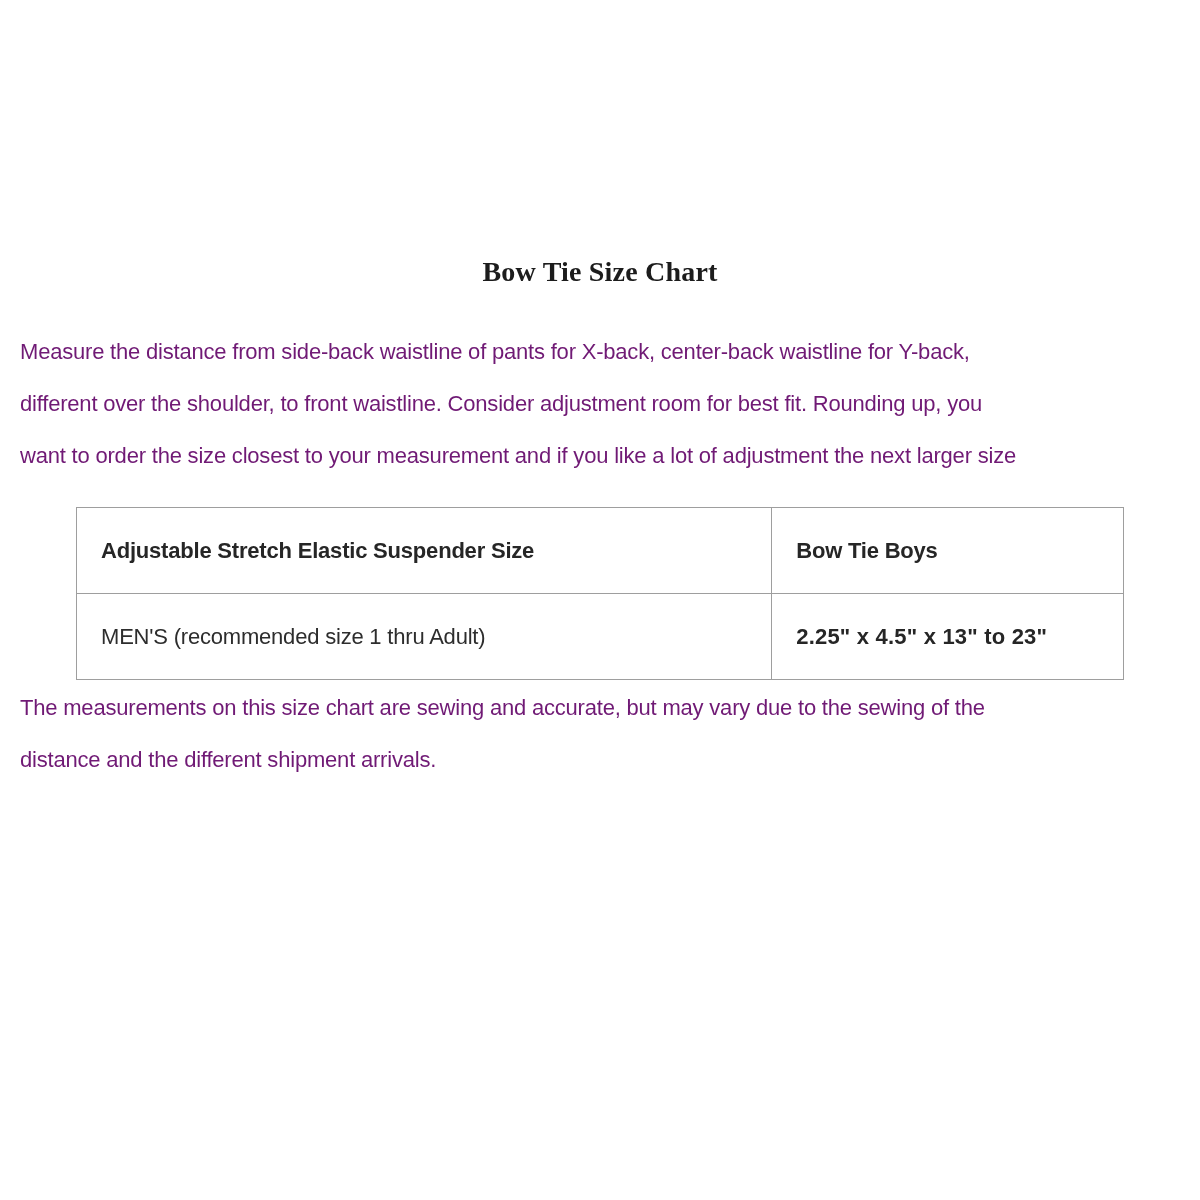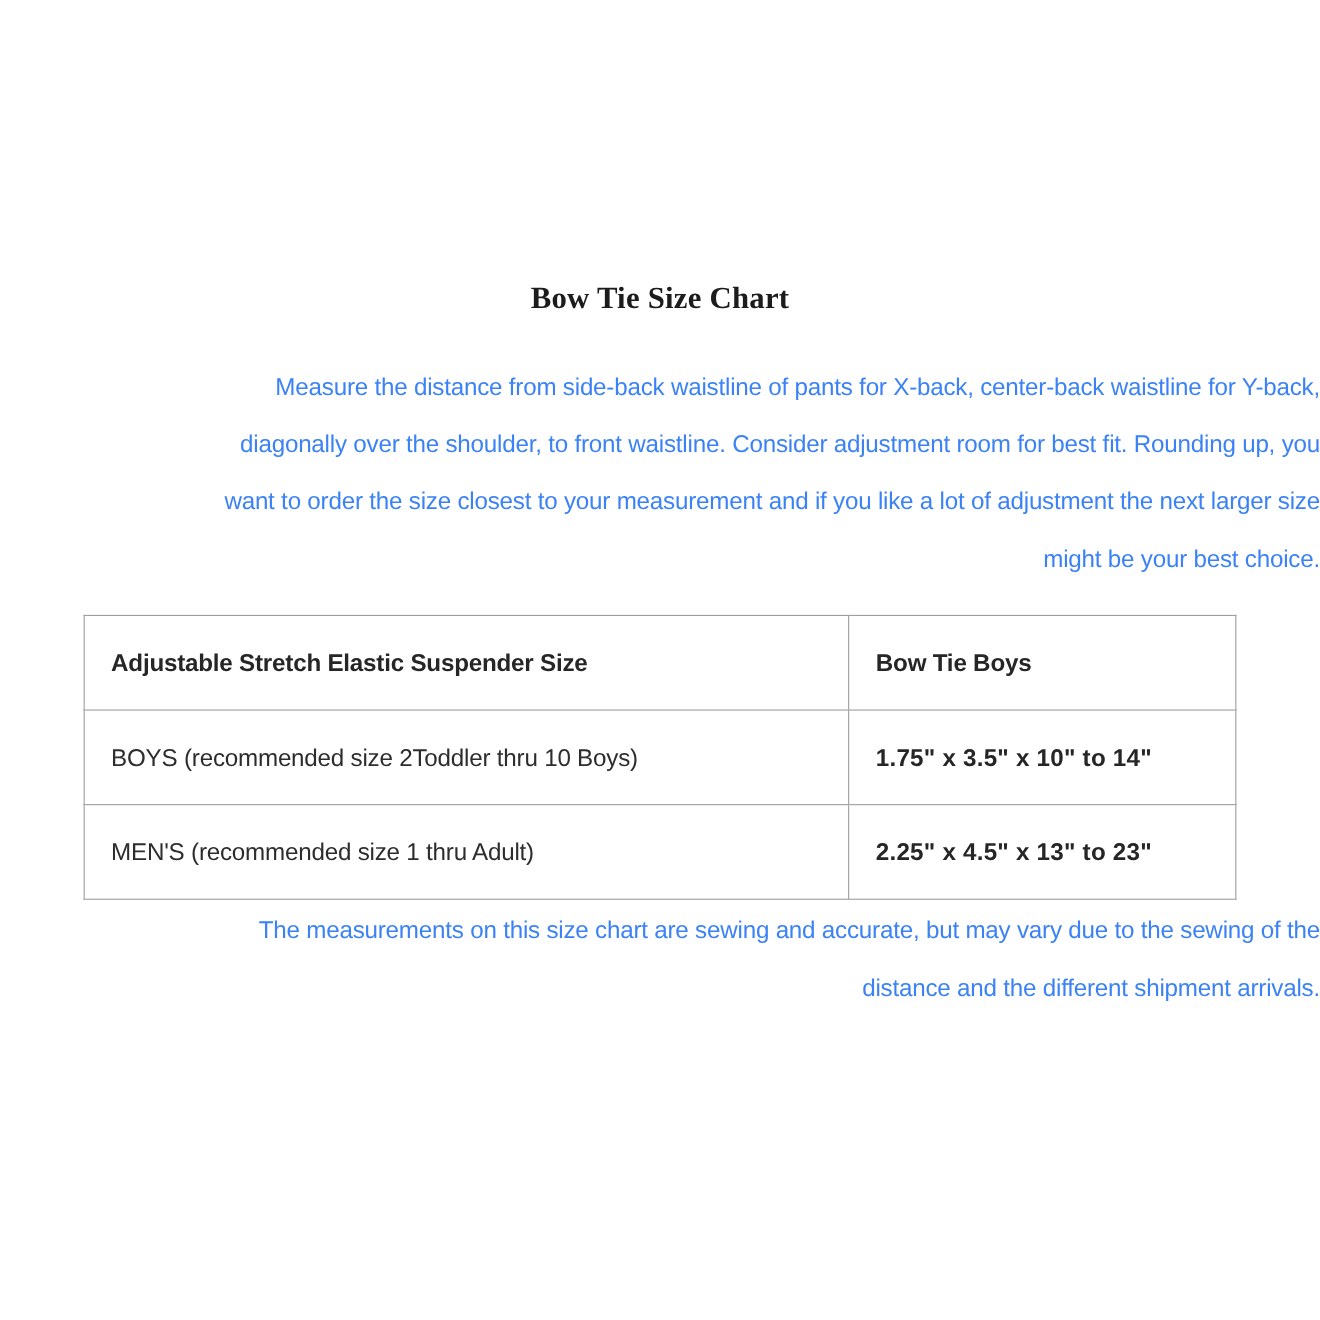--- a/index.html
+++ b/index.html
@@ -18,26 +18,26 @@
     padding-top: 256px;
     text-align: center;
     font-family: "Liberation Serif", serif;
     font-weight: 700;
     font-size: 28px;
     color: #1c1c1c;
     letter-spacing: 0.2px;
   }
   .intro { margin-top: 38px; }
   .text-line {
-    text-align: right;
+    text-align: left;
     white-space: nowrap;
     font-size: 22px;
     line-height: 52px;
     letter-spacing: -0.2px;
-    color: #3b82f6;
+    color: #701a75;
     padding-left: 20px;
   }
   table.size-table {
     width: 1048px;
     margin: 25px auto 0 auto;
     border-collapse: collapse;
     table-layout: fixed;
   }
   .size-table th, .size-table td {
     border: 1px solid #9e9e9e;
@@ -57,42 +57,37 @@
 </style>
 </head>
 <body>
 
 <div class="page">
 
   <h1 class="title">Bow Tie Size Chart</h1>
 
   <div class="intro">
     <div class="text-line">Measure the distance from side-back waistline of pants for X-back, center-back waistline for Y-back,</div>
-    <div class="text-line">diagonally over the shoulder, to front waistline. Consider adjustment room for best fit. Rounding up, you</div>
+    <div class="text-line">different over the shoulder, to front waistline. Consider adjustment room for best fit. Rounding up, you</div>
     <div class="text-line">want to order the size closest to your measurement and if you like a lot of adjustment the next larger size</div>
-    <div class="text-line">might be your best choice.</div>
   </div>
 
   <table class="size-table">
     <colgroup>
       <col class="col-suspender">
       <col class="col-bowtie">
     </colgroup>
     <thead>
       <tr>
         <th>Adjustable Stretch Elastic Suspender Size</th>
         <th>Bow Tie Boys</th>
       </tr>
     </thead>
     <tbody>
       <tr>
-        <td>BOYS (recommended size 2Toddler thru 10 Boys)</td>
-        <td class="bow-value">1.75" x 3.5" x 10" to 14"</td>
-      </tr>
-      <tr>
         <td>MEN'S (recommended size 1 thru Adult)</td>
         <td class="bow-value">2.25" x 4.5" x 13" to 23"</td>
       </tr>
     </tbody>
   </table>
 
   <div class="footer">
     <div class="text-line">The measurements on this size chart are sewing and accurate, but may vary due to the sewing of the</div>
     <div class="text-line">distance and the different shipment arrivals.</div>
   </div>

